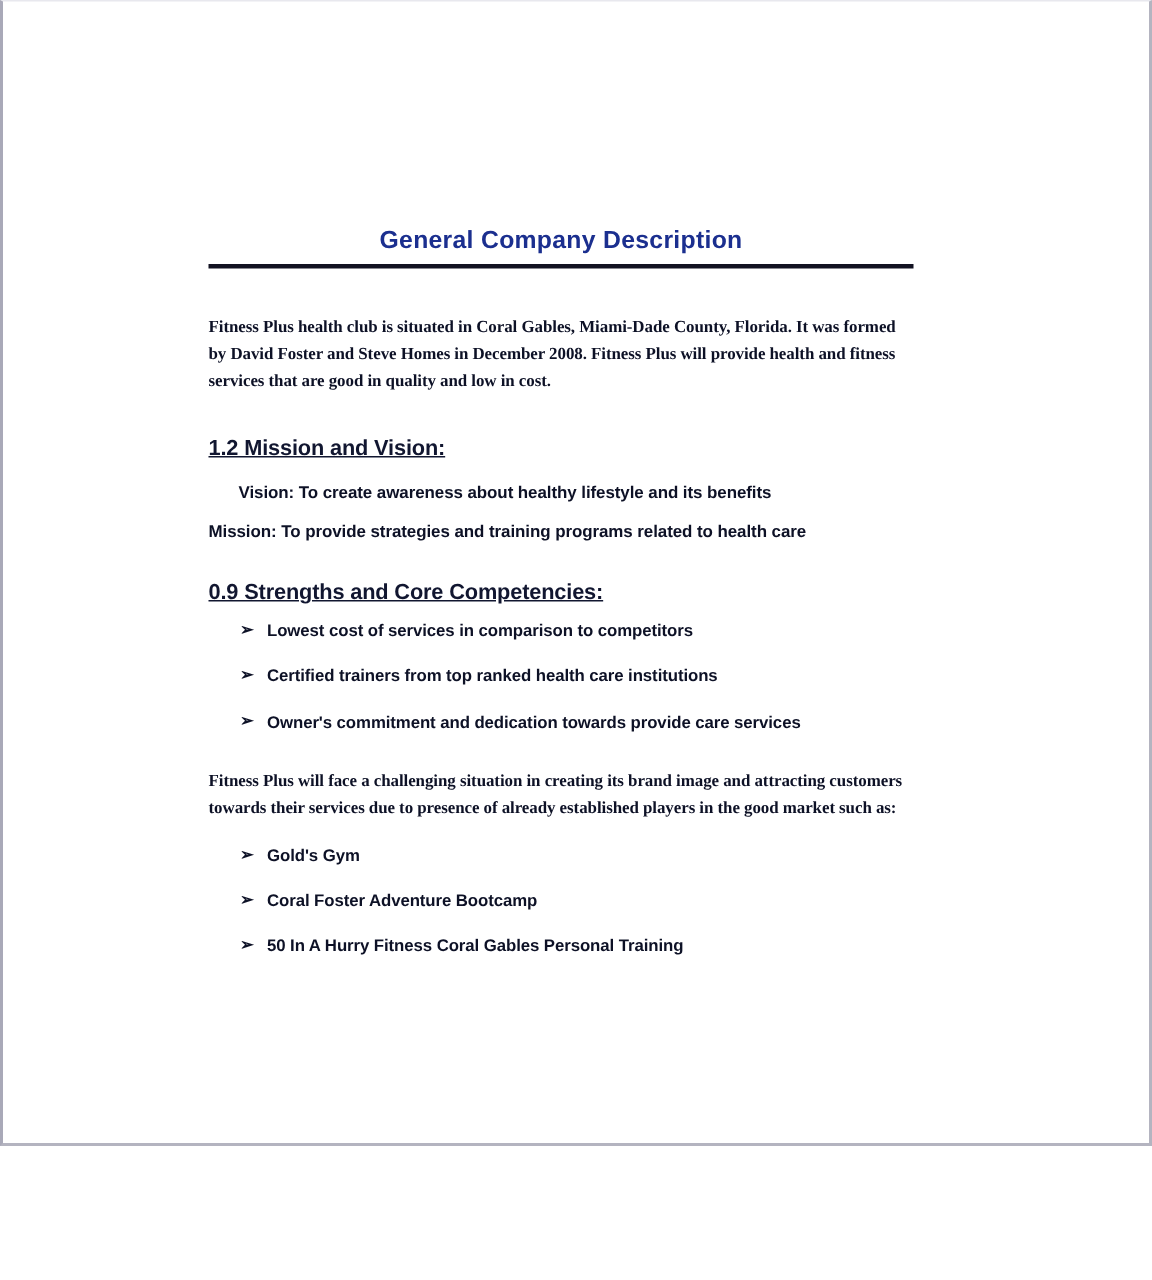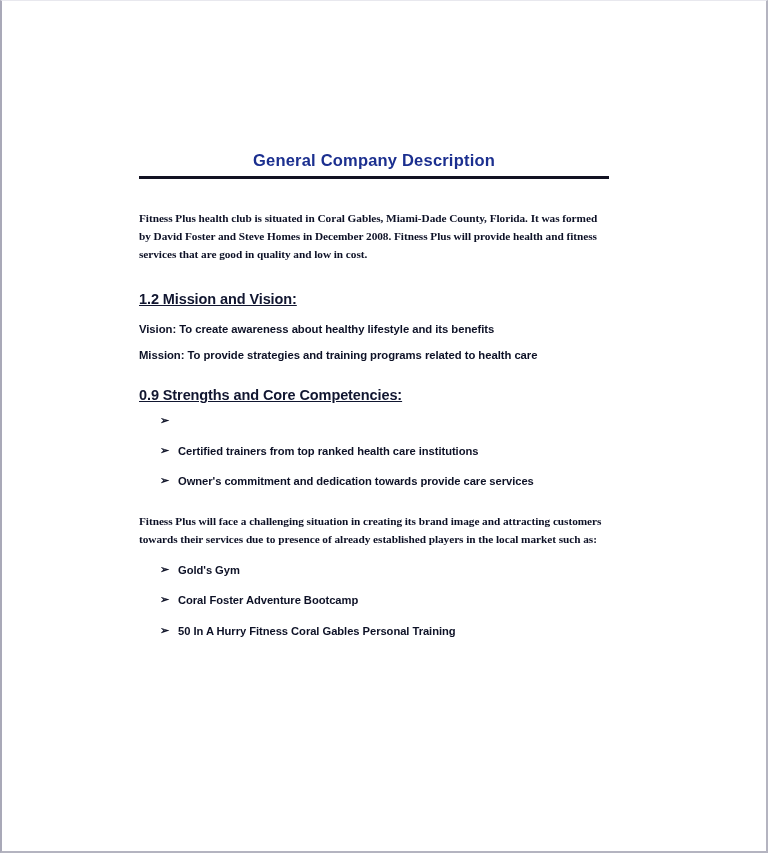--- a/index.html
+++ b/index.html
@@ -4,21 +4,21 @@
 <style>
   html, body {
     margin: 0;
     padding: 0;
     background: #ffffff;
   }
 
   .page {
     position: relative;
     width: 768px;
-    height: 853px;
+    height: 764px;
     background: #ffffff;
     box-sizing: border-box;
     border-left: 2px solid #a9a9b8;
     border-right: 2px solid #b4b4c0;
     border-bottom: 2px solid #b4b4c0;
     border-top: 1px solid #e8e8ee;
     overflow: hidden;
     font-family: "Liberation Sans", sans-serif;
   }
 
@@ -76,21 +76,21 @@
   }
 
   .kv-line {
     color: #0d1126;
     font-size: 11.3px;
     font-weight: bold;
     line-height: 1.5;
     margin: 10px 0 0 0;
     letter-spacing: -0.05px;
   }
-  .kv-line.first-kv { margin-top: 12px; }
+  .kv-line.first-kv { margin-top: 12px; margin-left: 20px; }
 
   
   .bullet-list {
     list-style: none;
     margin: 8px 0 0 0;
     padding: 0;
   }
 
   .bullet-item {
     display: flex;
@@ -136,34 +136,35 @@
       <h2 class="section-heading">1.2 Mission and Vision:</h2>
       <p class="kv-line first-kv">Vision: To create awareness about healthy lifestyle and its benefits</p>
       <p class="kv-line">Mission: To provide strategies and training programs related to health care</p>
     </div>
 
     <div class="section section-gap-sm">
       <h2 class="section-heading">0.9 Strengths and Core Competencies:</h2>
       <ul class="bullet-list">
         <li class="bullet-item">
           <span class="bullet-marker">➢</span>
+          <span class="bullet-text">Lowest cost of services in comparison to competitors</span>
         </li>
         <li class="bullet-item">
           <span class="bullet-marker">➢</span>
           <span class="bullet-text">Certified trainers from top ranked health care institutions</span>
         </li>
         <li class="bullet-item">
           <span class="bullet-marker">➢</span>
           <span class="bullet-text">Owner's commitment and dedication towards provide care services</span>
         </li>
       </ul>
     </div>
 
     <div class="section section-gap-sm">
-      <p class="body-text">Fitness Plus will face a challenging situation in creating its brand image and attracting customers towards their services due to presence of already established players in the local market such as:</p>
+      <p class="body-text">Fitness Plus will face a challenging situation in creating its brand image and attracting customers towards their services due to presence of already established players in the good market such as:</p>
       <ul class="bullet-list" style="margin-top:14px;">
         <li class="bullet-item">
           <span class="bullet-marker">➢</span>
           <span class="bullet-text">Gold's Gym</span>
         </li>
         <li class="bullet-item">
           <span class="bullet-marker">➢</span>
           <span class="bullet-text">Coral Foster Adventure Bootcamp</span>
         </li>
         <li class="bullet-item">

